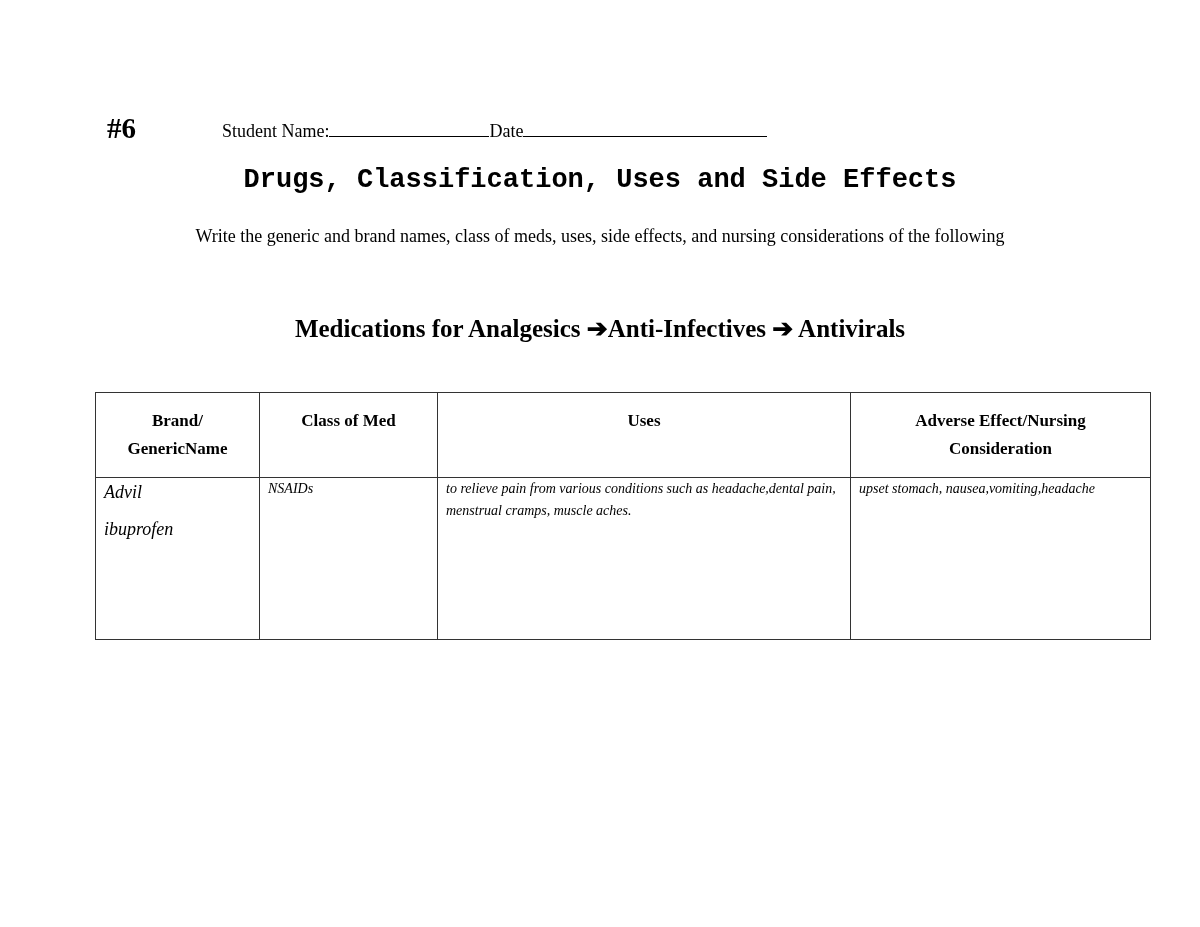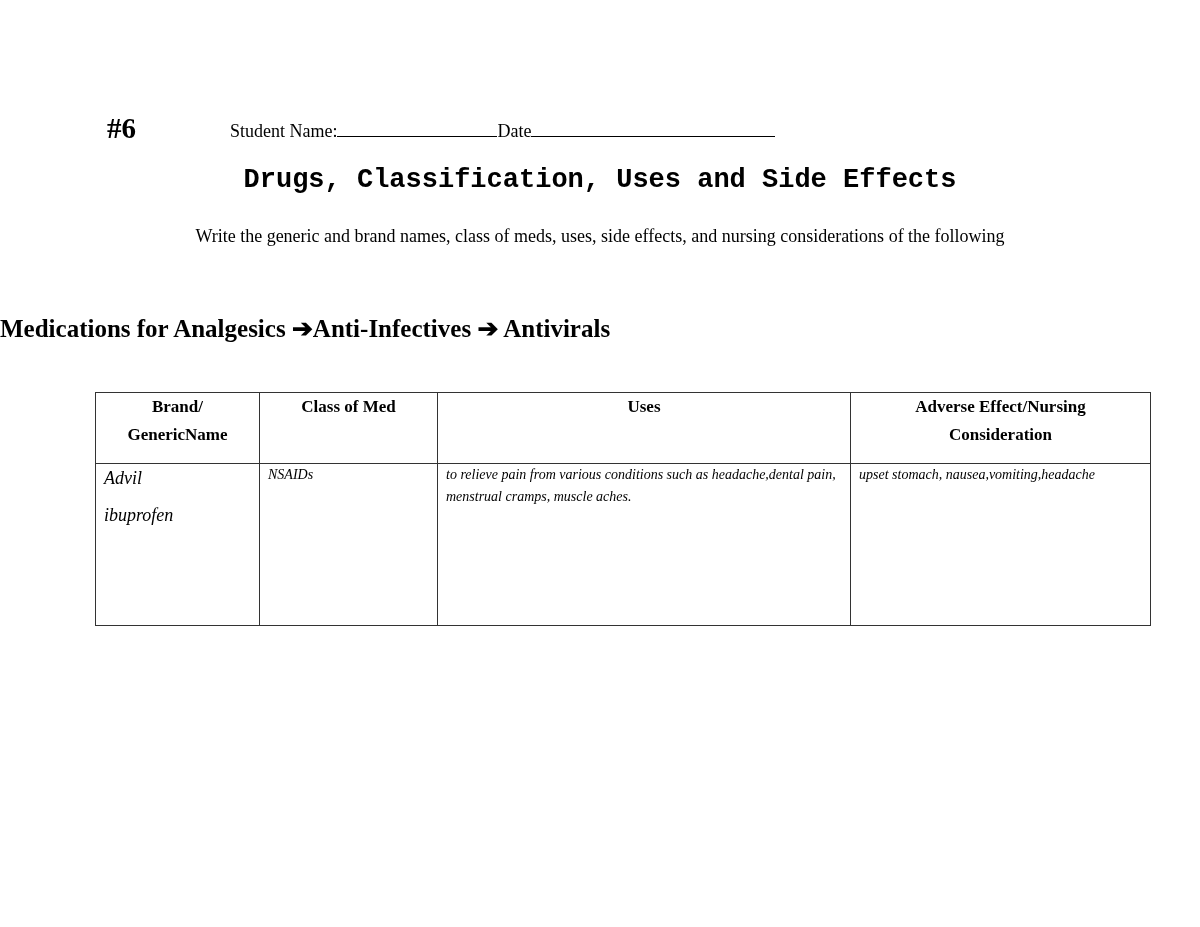--- a/index.html
+++ b/index.html
@@ -1,31 +1,31 @@
 <!DOCTYPE html>
 <html><head>
 <meta charset="utf-8">
 <style>
   html, body { margin: 0; padding: 0; background: #ffffff; }
   body { width: 1200px; height: 927px; position: relative; overflow: hidden;
          font-family: "Liberation Serif", "DejaVu Serif", serif; color: #000; }
   .hdr-num { position: absolute; left: 107px; top: 112px; font-size: 29px; font-weight: bold; }
-  .hdr-student { position: absolute; left: 230px; top: 120px; font-size: 18px; white-space: nowrap; }
+  .hdr-student { position: absolute; left: 222px; top: 120px; font-size: 18px; white-space: nowrap; }
   .blank { display: inline-block; border-bottom: 1px solid #000; vertical-align: baseline; height: 16px; }
   .title { position: absolute; left: 0; width: 1200px; top: 165px; text-align: center;
            font-size: 27px; font-weight: bold; font-family: Liberation Mono, monospace; }
   .instr { position: absolute; left: 110px; width: 980px; top: 219px; text-align: center;
            font-size: 18px; line-height: 34px; }
-  .subtitle { position: absolute; left: 0; width: 1200px; top: 314px; text-align: left;
+  .subtitle { position: absolute; left: 0; width: 1200px; top: 314px; text-align: center;
               font-size: 25px; font-weight: bold; }
   table.meds { position: absolute; left: 95px; top: 392px; width: 1055px;
                border-collapse: collapse; table-layout: fixed; }
   table.meds th, table.meds td { border: 1px solid #333; vertical-align: top; padding: 0 8px; }
   table.meds th { font-size: 17px; font-weight: bold; text-align: center; line-height: 28px;
-                  padding-top: 0px; height: 70px; }
+                  padding-top: 14px; height: 70px; }
   .r1 td { height: 130px; font-size: 18px; line-height: 28px; }
   .r2 td { height: 161px; font-size: 14px; line-height: 22px; font-style: italic; }
   .r3 td { height: 61px; font-size: 14px; line-height: 22px; }
   .big { font-size: 18px; line-height: 28px; display: block; }
   .generic-r1 { display: block; margin-top: 16px; }
   .generic-r2 { display: block; margin-top: 12px; font-size: 18px; }
 </style>
 </head>
 <body>
 

